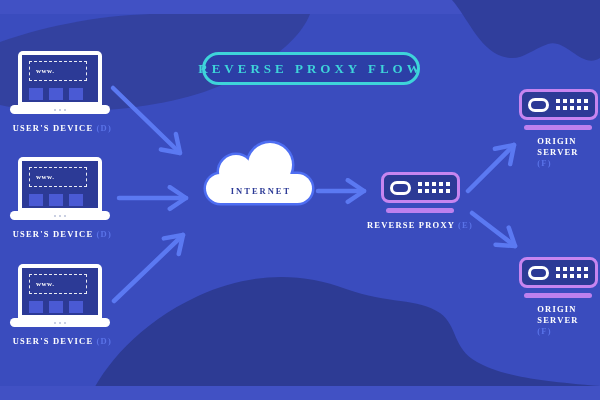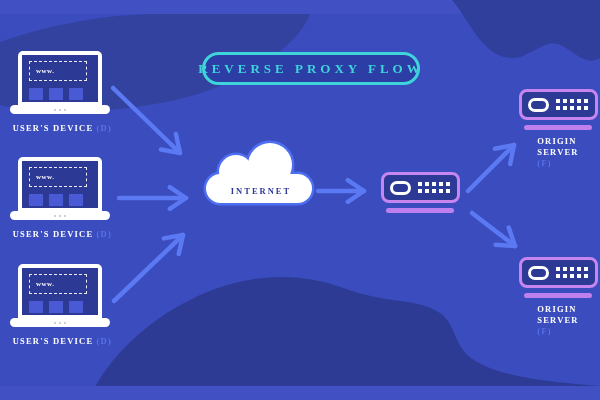--- a/index.html
+++ b/index.html
@@ -198,20 +198,24 @@
           <i></i>
           <i></i>
           <i></i>
           <i></i>
           <i></i>
           <i></i>
           <i></i>
       </span>
     </div>
     <div class="server-shadow"></div>
+    <div class="server-label one-line">
+      <span>REVERSE PROXY</span>
+      <span class="annot">(E)</span>
+    </div>
   </div>
 
   <div class="server" style="left:488px; top:89px">
     <div class="server-box">
       <span class="server-slot"></span>
       <span class="server-vents">
         <i></i>
           <i></i>
           <i></i>
           <i></i>

